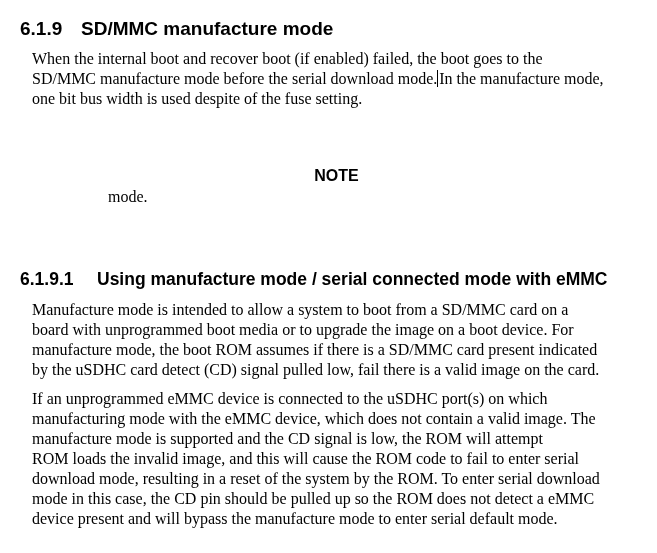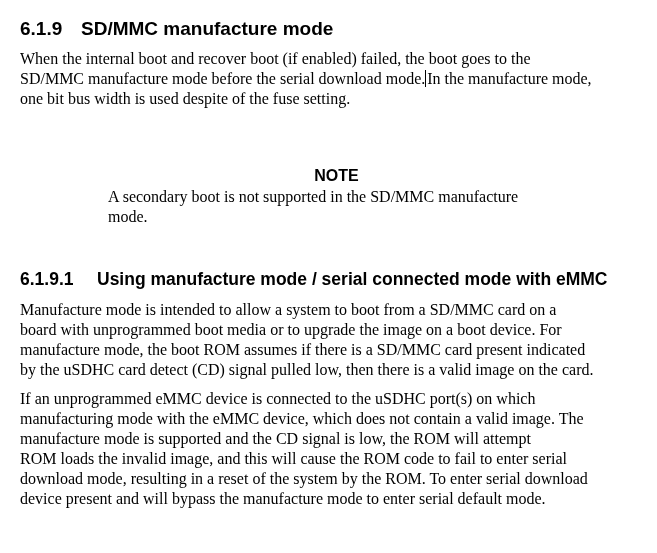--- a/index.html
+++ b/index.html
@@ -16,21 +16,21 @@
     font-size: 17.5px; white-space: nowrap;
   }
   .num { display: inline-block; }
   .h3 .num { width: 61px; }
   .h4 .num { width: 77px; }
   .p {
     position: absolute; left: 20px;
     font-family: "Liberation Serif", serif; font-size: 16px;
     line-height: 20px; white-space: nowrap;
   }
-  .p div { height: 20px; }
+  .p div { height: 20px; margin-left: 12px; }
   .note-title {
     position: absolute; left: 0; width: 657px; top: 167px; text-align: center;
     font-family: "Liberation Sans", sans-serif; font-weight: bold; font-size: 16px;
     padding-left: 8px;
   }
   .note-body {
     position: absolute; left: 108px; top: 187px;
     font-family: "Liberation Serif", serif; font-size: 16px; line-height: 20px;
     white-space: nowrap;
   }
@@ -47,37 +47,37 @@
 
   <div class="p" style="top:49px;">
     <div>When the internal boot and recover boot (if enabled) failed, the boot goes to the</div>
     <div><span>SD/MMC manufacture mode before the serial download mode.</span><span class="cursor"></span><span>In the manufacture mode,</span></div>
     <div>one bit bus width is used despite of the fuse setting.</div>
   </div>
 
 
   <div class="note-title">NOTE</div>
   <div class="note-body">
-    <div>A secondary boot is not supported in the SD/MMC manufacture</div>
     <div>mode.</div>
   </div>
 
   <div class="h4">
     <span class="num">6.1.9.1</span><span>Using manufacture mode / serial connected mode with eMMC</span>
   </div>
 
   <div class="p" style="top:300px;">
     <div>Manufacture mode is intended to allow a system to boot from a SD/MMC card on a</div>
     <div>board with unprogrammed boot media or to upgrade the image on a boot device. For</div>
     <div>manufacture mode, the boot ROM assumes if there is a SD/MMC card present indicated</div>
-    <div>by the uSDHC card detect (CD) signal pulled low, then there is a valid image on the card.</div>
+    <div>by the uSDHC card detect (CD) signal pulled low, fail there is a valid image on the card.</div>
   </div>
 
   <div class="p" style="top:389px;">
     <div>If an unprogrammed eMMC device is connected to the uSDHC port(s) on which</div>
     <div>manufacturing mode with the eMMC device, which does not contain a valid image. The</div>
     <div>manufacture mode is supported and the CD signal is low, the ROM will attempt</div>
     <div>ROM loads the invalid image, and this will cause the ROM code to fail to enter serial</div>
     <div>download mode, resulting in a reset of the system by the ROM. To enter serial download</div>
+    <div>mode in this case, the CD pin should be pulled up so the ROM does not detect a eMMC</div>
     <div>device present and will bypass the manufacture mode to enter serial default mode.</div>
   </div>
 
 </div>
 
 </body></html>

